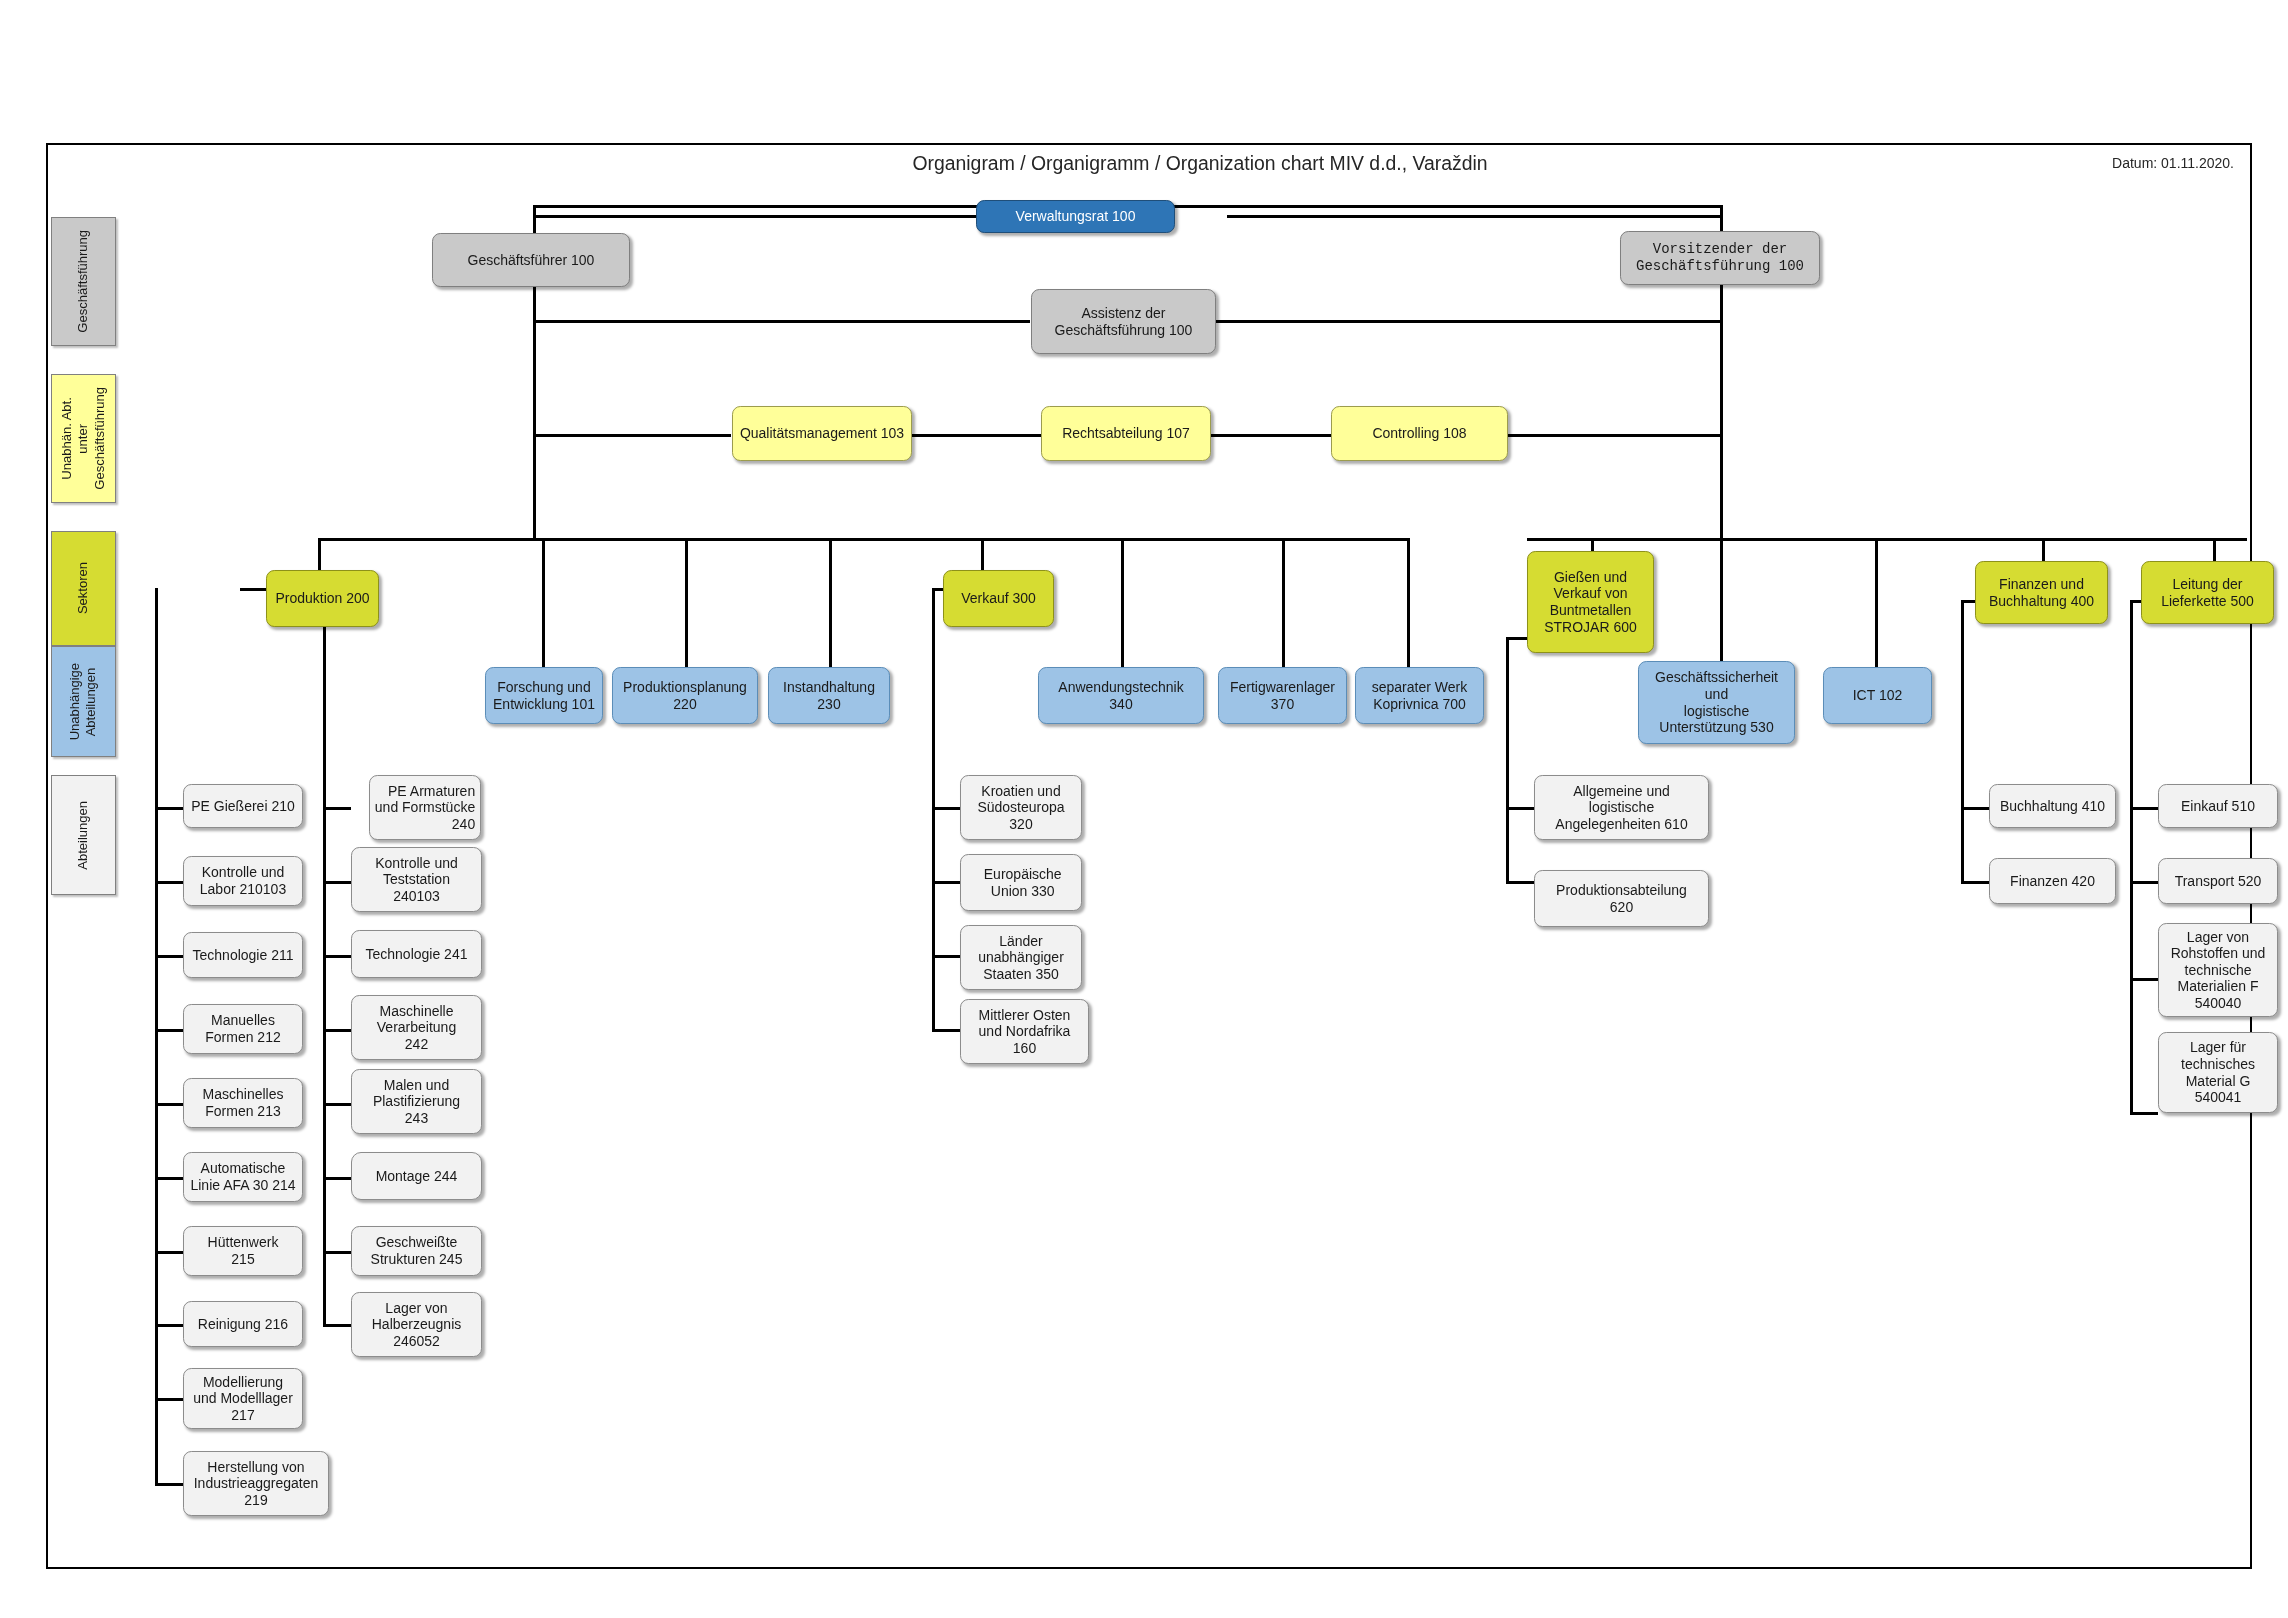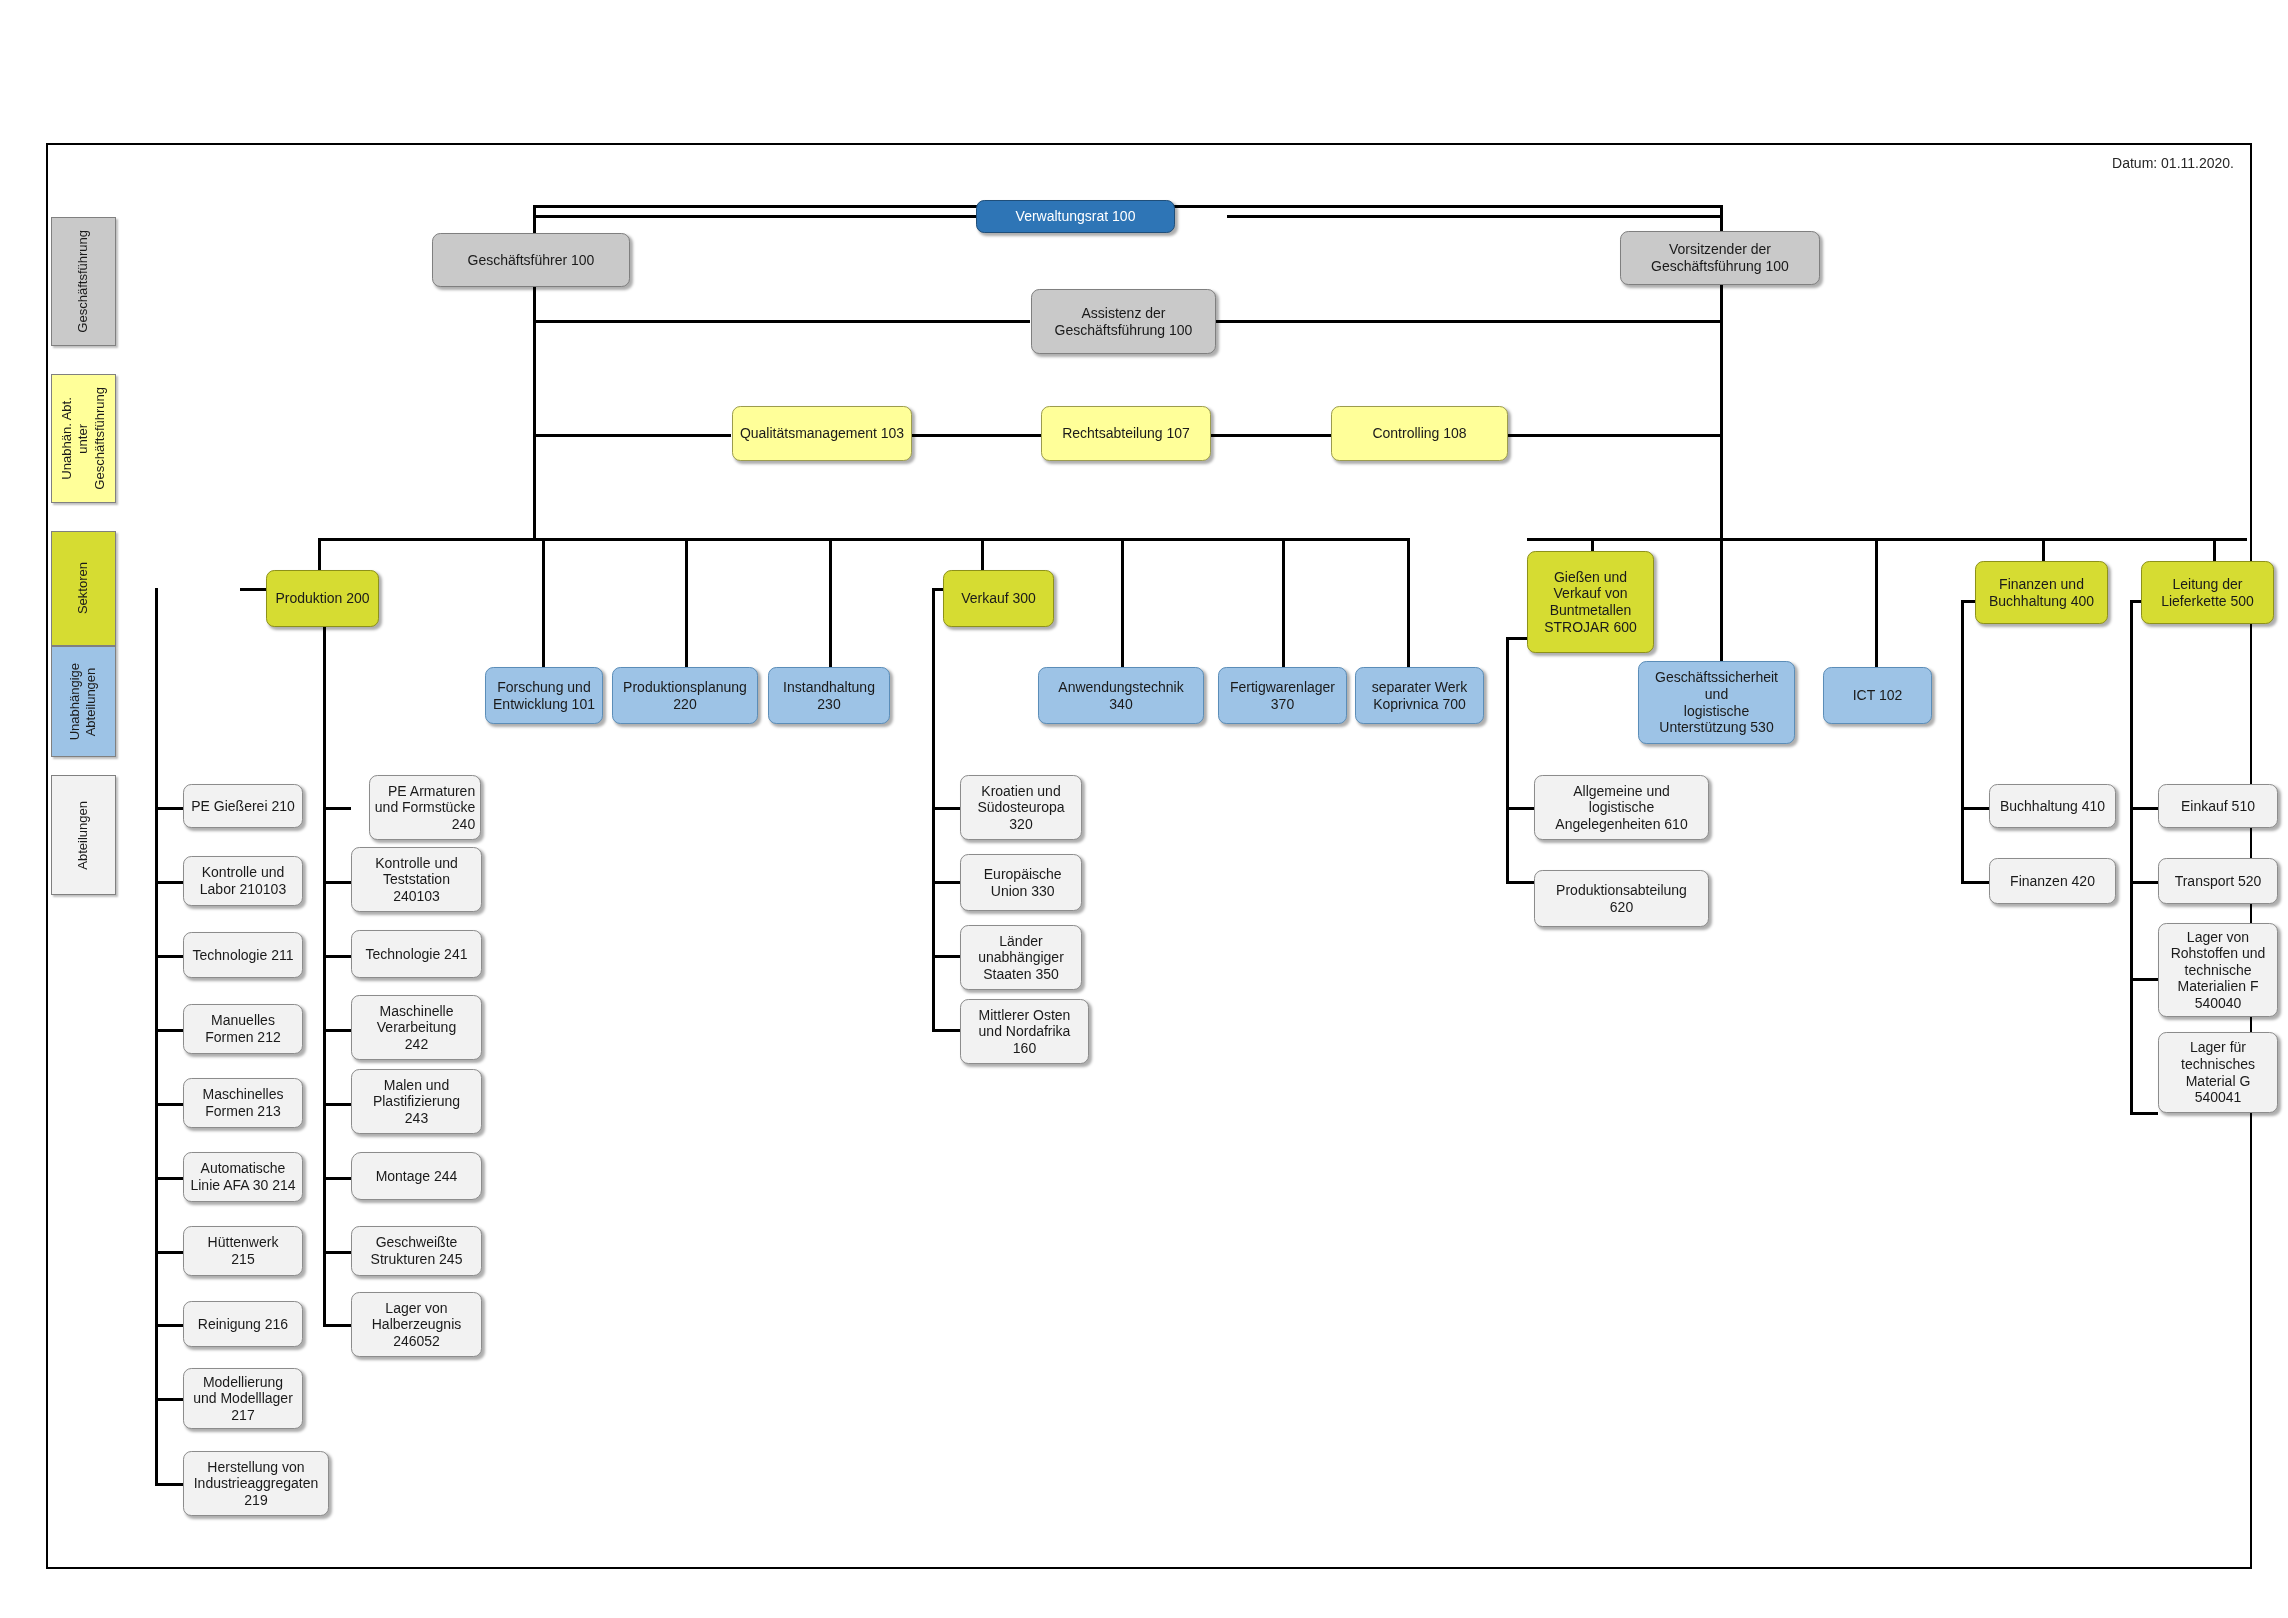--- a/index.html
+++ b/index.html
@@ -42,20 +42,21 @@
   .lg-lblue{background:#9dc3e6;}
   .lg-white{background:#f2f2f2;}
 </style>
 </head>
 <body>
 
 <div id="page">
 
   <div id="frame"></div>
 
+  <div id="chart-title">Organigram / Organigramm / Organization chart MIV d.d., Varaždin</div>
   <div id="chart-date">Datum: 01.11.2020.</div>
 
   <div class="legend lg-gray" style="left:51px;top:217px;width:65px;height:129px;">
       <span>Geschäftsführung</span>
     </div>
   <div class="legend lg-yellow" style="left:51px;top:374px;width:65px;height:129px;">
       <span>Unabhän. Abt.
 unter
 Geschäftsführung</span>
     </div>
@@ -154,21 +155,21 @@
   <div class="ln h" style="left:2130px;top:600px;width:37px;"></div>
   <div class="ln v" style="left:2130px;top:600px;height:207px;"></div>
   <div class="ln h" style="left:2130px;top:807px;width:28px;"></div>
   <div class="ln v" style="left:2130px;top:807px;height:305px;"></div>
   <div class="ln h" style="left:2130px;top:881px;width:28px;"></div>
   <div class="ln h" style="left:2130px;top:978px;width:28px;"></div>
   <div class="ln h" style="left:2130px;top:1112px;width:28px;"></div>
 
   <div class="node blue-hdr" style="left:976px;top:200px;width:199px;height:33px;">Verwaltungsrat 100</div>
   <div class="node gray" style="left:432px;top:233px;width:198px;height:54px;">Geschäftsführer 100</div>
-  <div class="node gray" style="left:1620px;top:231px;width:200px;height:54px;">
+  <div class="node gray" style="left:1620px;top:231px;width:200px;height:54px;font-family:Liberation Mono, monospace;">
       <span style="white-space:pre-line">Vorsitzender der
 Geschäftsführung 100</span>
     </div>
   <div class="node gray" style="left:1031px;top:289px;width:185px;height:65px;">
       <span style="white-space:pre-line">Assistenz der
 Geschäftsführung 100</span>
     </div>
 
   <div class="node yellow" style="left:732px;top:406px;width:180px;height:55px;">Qualitätsmanagement 103</div>
   <div class="node yellow" style="left:1041px;top:406px;width:170px;height:55px;">Rechtsabteilung 107</div>

